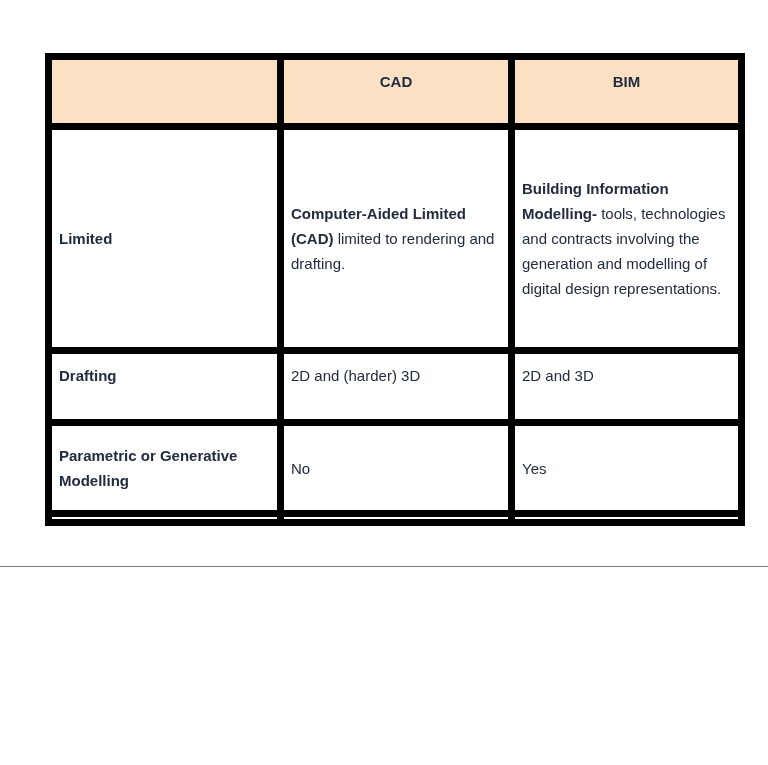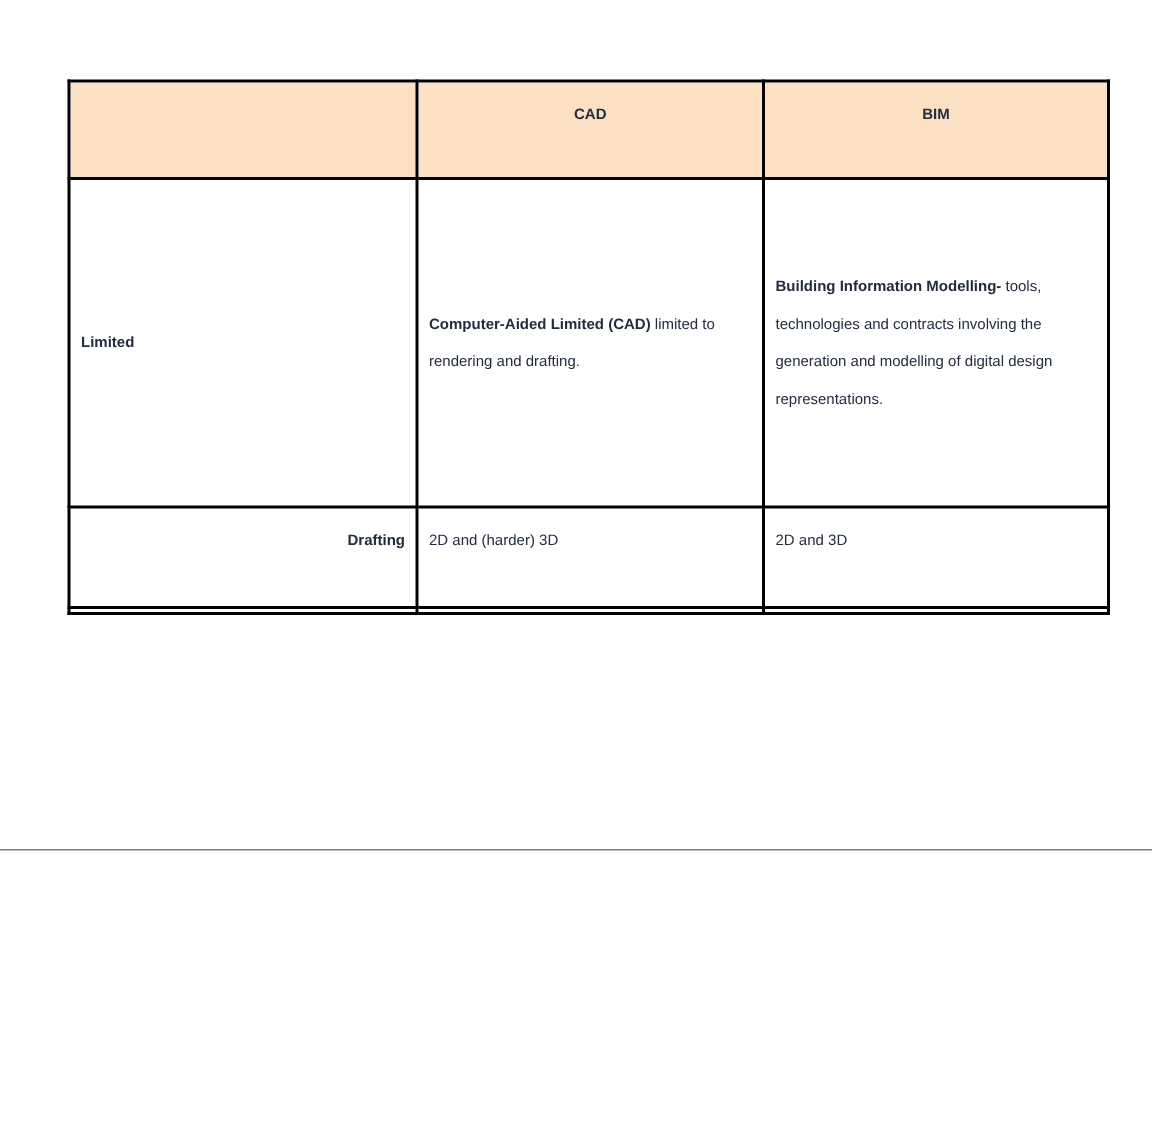--- a/index.html
+++ b/index.html
@@ -19,31 +19,31 @@
   }
   table.cmp {
     position: absolute;
     left: 45px;
     top: 53px;
     width: 693px;
     border-collapse: collapse;
     table-layout: fixed;
   }
   table.cmp td {
-    border: 2px solid #000000;
+    border: 7px solid #000000;
     color: #232c3e;
-    font-size: 10px;
+    font-size: 15px;
     line-height: 25px;
     padding: 0 7px;
     vertical-align: middle;
     background: #ffffff;
     overflow: hidden;
   }
   
-  td.bd-thick { border: 3px solid #111111; text-align: right; }
+  td.bd-thick { border: 3px solid #111111; }
   
   tr.r-header td {
     height: 54px;
     background: #fbe0c4;
     font-weight: 700;
     text-align: center;
     vertical-align: top;
     padding-top: 9px;
   }
   tr.r-workflow td { height: 217px; }
@@ -103,20 +103,25 @@
       <td><span class="b">Building Information Modelling-</span><span> tools, technologies and contracts involving the generation and modelling of digital design representations.</span></td>
     </tr>
 
     <tr class="r-draft">
       <td class="bd-thick"><span class="lbl">Drafting</span></td>
       <td>2D and (harder) 3D</td>
       <td>2D and 3D</td>
     </tr>
 
 
+    <tr class="r-param">
+      <td><span class="lbl">Parametric or Generative Modelling</span></td>
+      <td class="bd-thick">No</td>
+      <td class="bd-thick">Yes</td>
+    </tr>
 
     <tr class="r-sliver">
       <td></td>
       <td class="sliver-mid"></td>
       <td class="sliver-right"></td>
     </tr>
 
 
   </tbody>
     </table>

